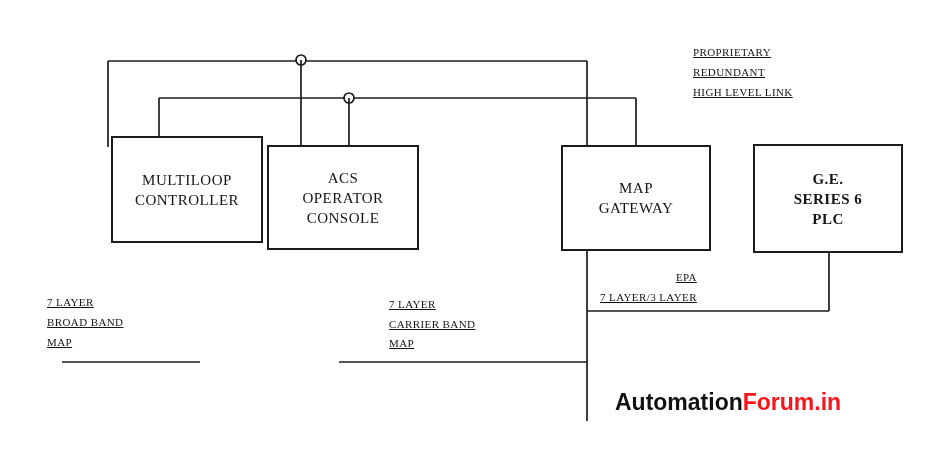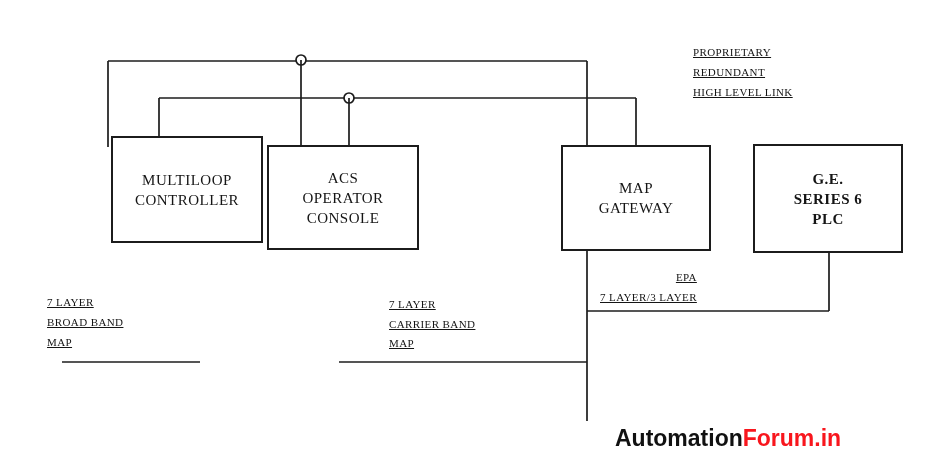--- a/index.html
+++ b/index.html
@@ -35,21 +35,20 @@
   #node-bridge{left:199px;top:336px;width:138px;height:51px;}
   #lbl-proprietary{left:693px;top:42px;text-align:left;}
   #lbl-broadband{left:47px;top:292px;width:152px;}
   #lbl-carrierband{left:389px;top:295px;width:152px;line-height:19.5px;}
   #lbl-epa{left:600px;top:267px;text-align:right;}
   #watermark{
     position:absolute;left:615px;top:389px;
     font-family:"Liberation Sans", sans-serif;
     font-weight:bold;font-size:23px;letter-spacing:0px;
     white-space:nowrap;
-    margin-top:36px;
   }
   #watermark .wm-black{color:#111111;}
   #watermark .wm-red{color:#f8161d;}
 </style>
 </head>
 <body>
 
 <div id="canvas">
 
   <svg id="wires" viewBox="0 0 944 451" xmlns="http://www.w3.org/2000/svg">

